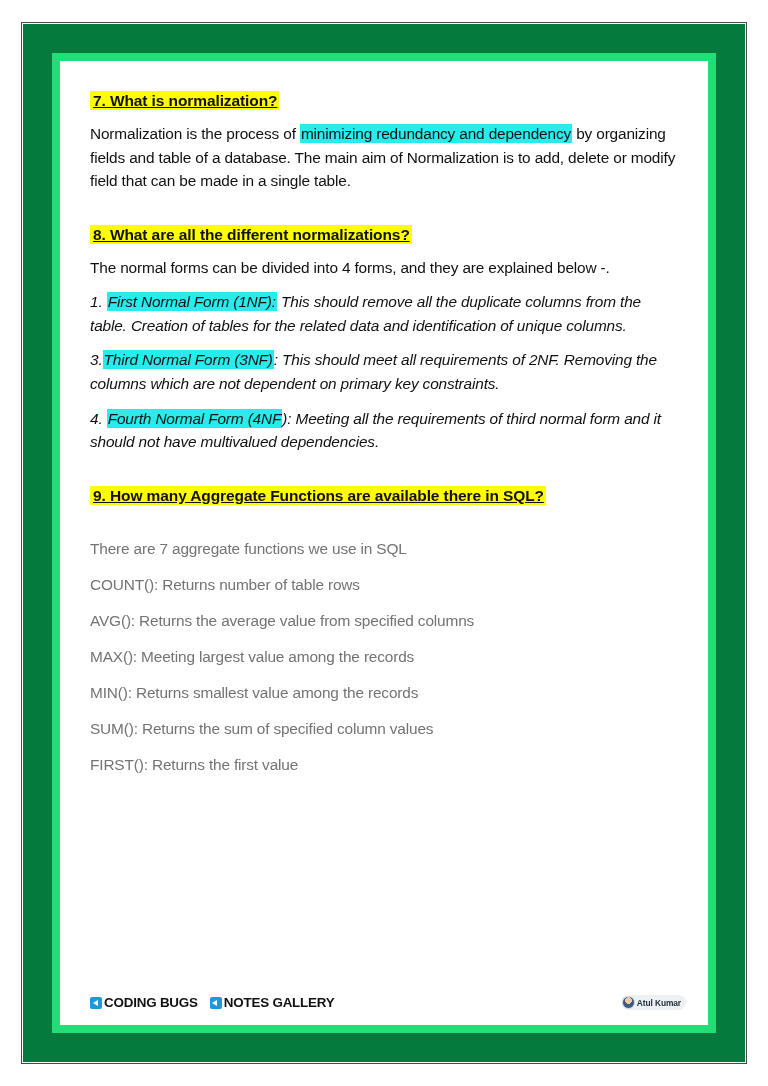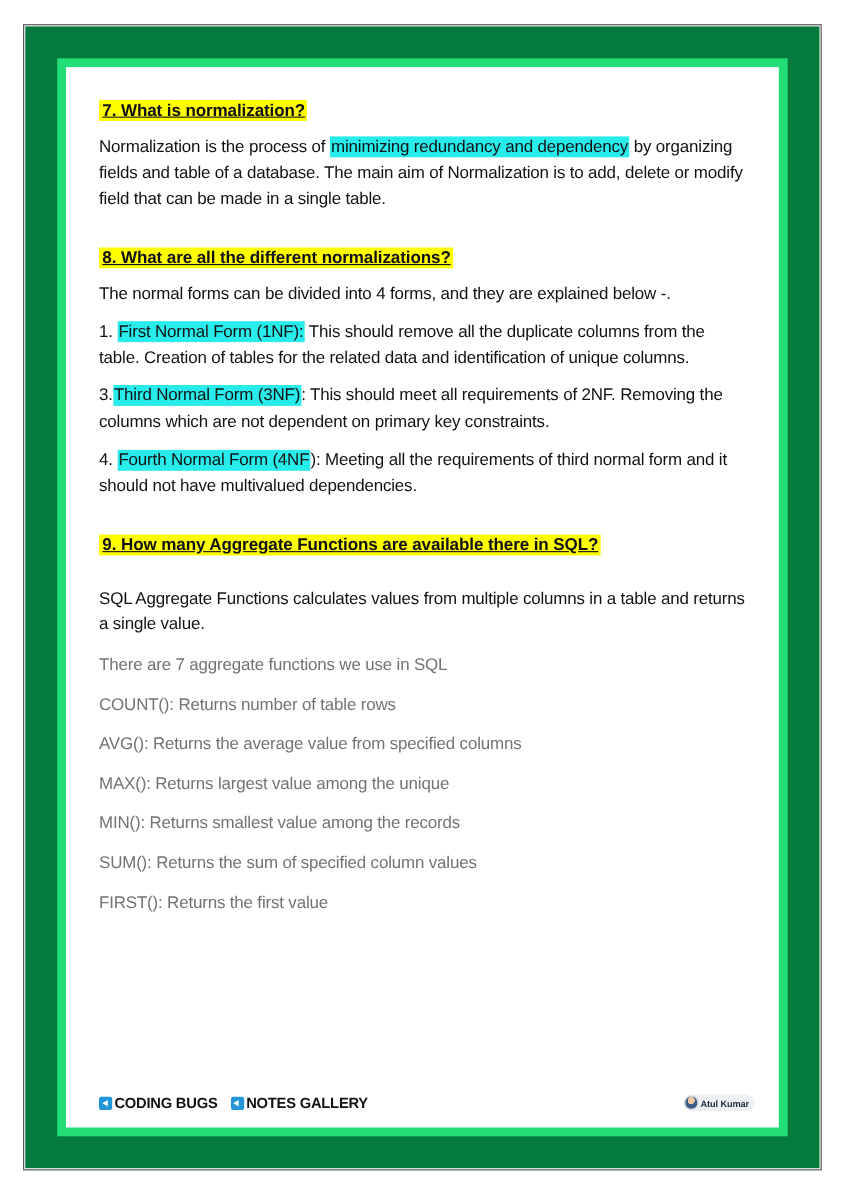--- a/index.html
+++ b/index.html
@@ -104,20 +104,21 @@
 
   .spacer-lg { height: 30px; }
   .spacer-md { height: 16px; }
 
   .list-item {
     margin: 11px 0 0 0;
     font-size: 15.4px;
     line-height: 1.53;
     color: #111111;
     letter-spacing: -0.15px;
+    font-style: italic;
   }
 
   .fn-line {
     margin: 13px 0 0 0;
     font-size: 15.4px;
     line-height: 1.5;
     color: #737373;
     letter-spacing: -0.15px;
   }
 
@@ -231,27 +232,26 @@
     </p>
 
     <div class="spacer-lg"></div>
 
     <p class="q-head-wrap">
       <span class="q-head">9. How many Aggregate Functions are available there in SQL?</span>
     </p>
 
     <div class="spacer-md"></div>
 
-    <p class="para">SQL Aggregate Functions calculates values from multiple columns in a table and returns a single value.</p>
 
     <p class="fn-line">There are 7 aggregate functions we use in SQL</p>
 
     <p class="fn-line">COUNT(): Returns number of table rows</p>
     <p class="fn-line">AVG(): Returns the average value from specified columns</p>
-    <p class="fn-line">MAX(): Returns largest value among the unique</p>
+    <p class="fn-line">MAX(): Meeting largest value among the records</p>
     <p class="fn-line">MIN(): Returns smallest value among the records</p>
     <p class="fn-line">SUM(): Returns the sum of specified column values</p>
     <p class="fn-line">FIRST(): Returns the first value</p>
 
     <div class="footer">
       <span class="brand">
         <span class="badge-icon"></span>
         <span>CODING BUGS</span>
       </span>
       <span class="brand">

